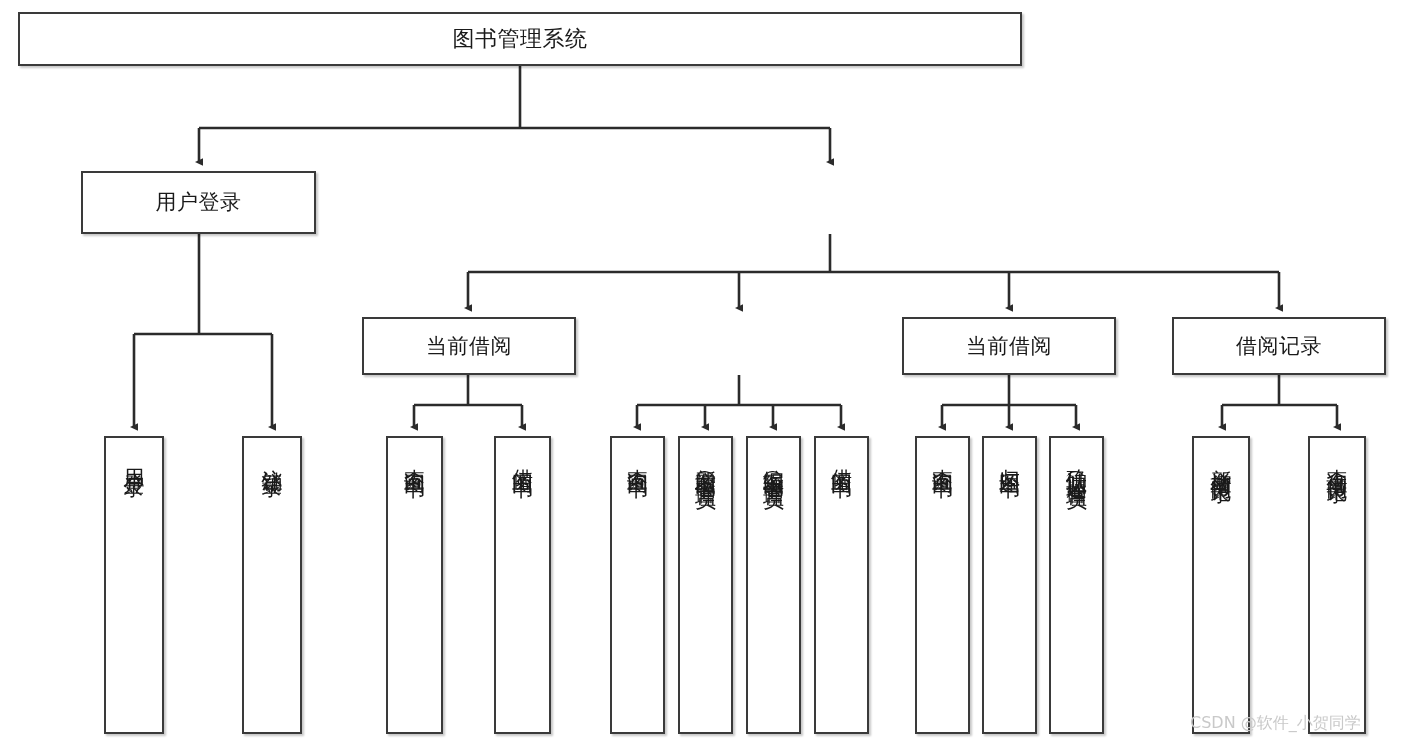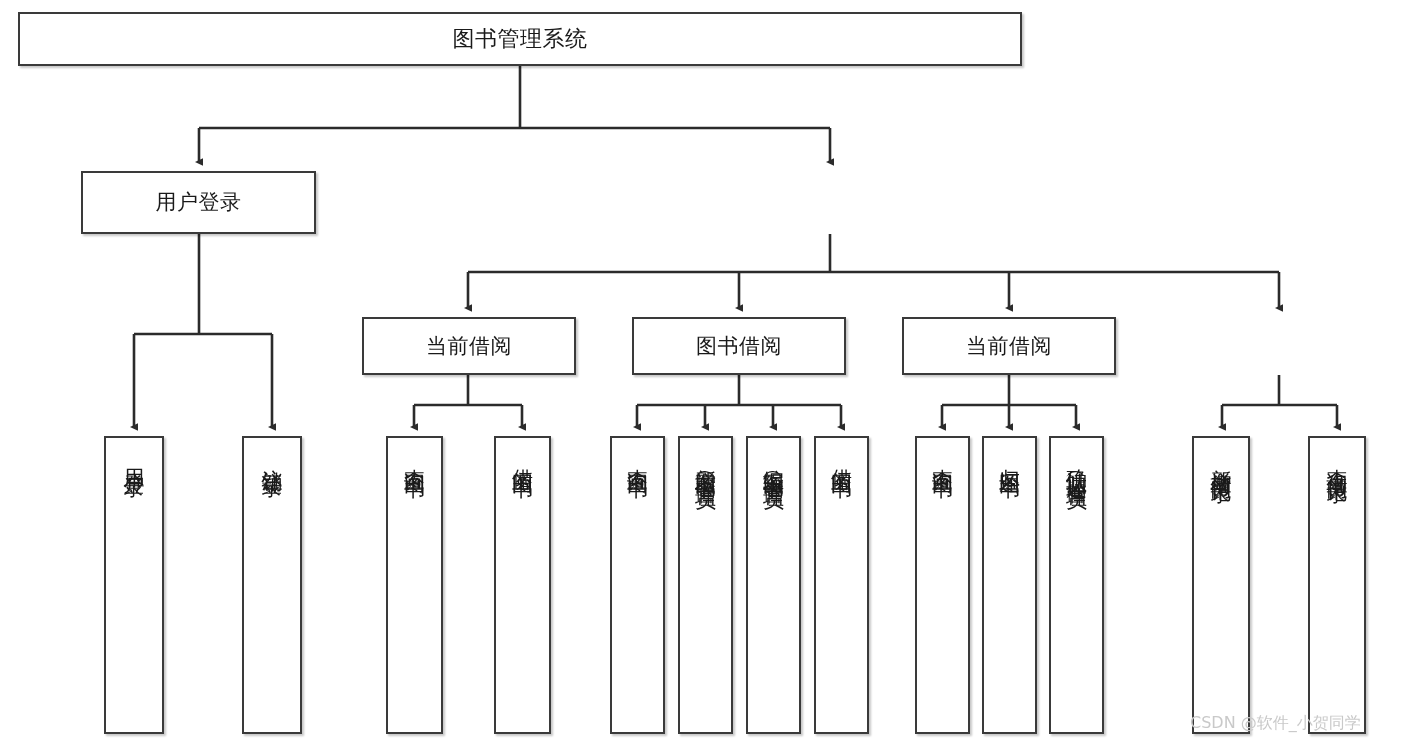--- a/index.html
+++ b/index.html
@@ -137,26 +137,26 @@
     <span class="node-label">图书管理系统</span>
   </div>
 
   <div class="node horiz" style="left:81px; top:171px; width:235px; height:63px;">
     <span class="node-label">用户登录</span>
   </div>
 
   <div class="node horiz" style="left:362px; top:317px; width:214px; height:58px;">
     <span class="node-label">当前借阅</span>
   </div>
-  <div class="node horiz" style="left:632px; top:317px; width:214px; height:58px;">
-    <span class="node-label">图书借阅</span>
-  </div>
   <div class="node horiz" style="left:902px; top:317px; width:214px; height:58px;">
     <span class="node-label">当前借阅</span>
   </div>
+  <div class="node horiz" style="left:1172px; top:317px; width:214px; height:58px;">
+    <span class="node-label">借阅记录</span>
+  </div>
 
   <div class="node vert" style="left:104px; top:436px; width:60px; height:298px;">
     <span class="node-label">用户登录</span>
   </div>
   <div class="node vert" style="left:242px; top:436px; width:60px; height:298px;">
     <span class="node-label">注销登录</span>
   </div>
 
   <div class="node vert" style="left:386px; top:436px; width:57px; height:298px;">
     <span class="node-label">查询图书</span>

